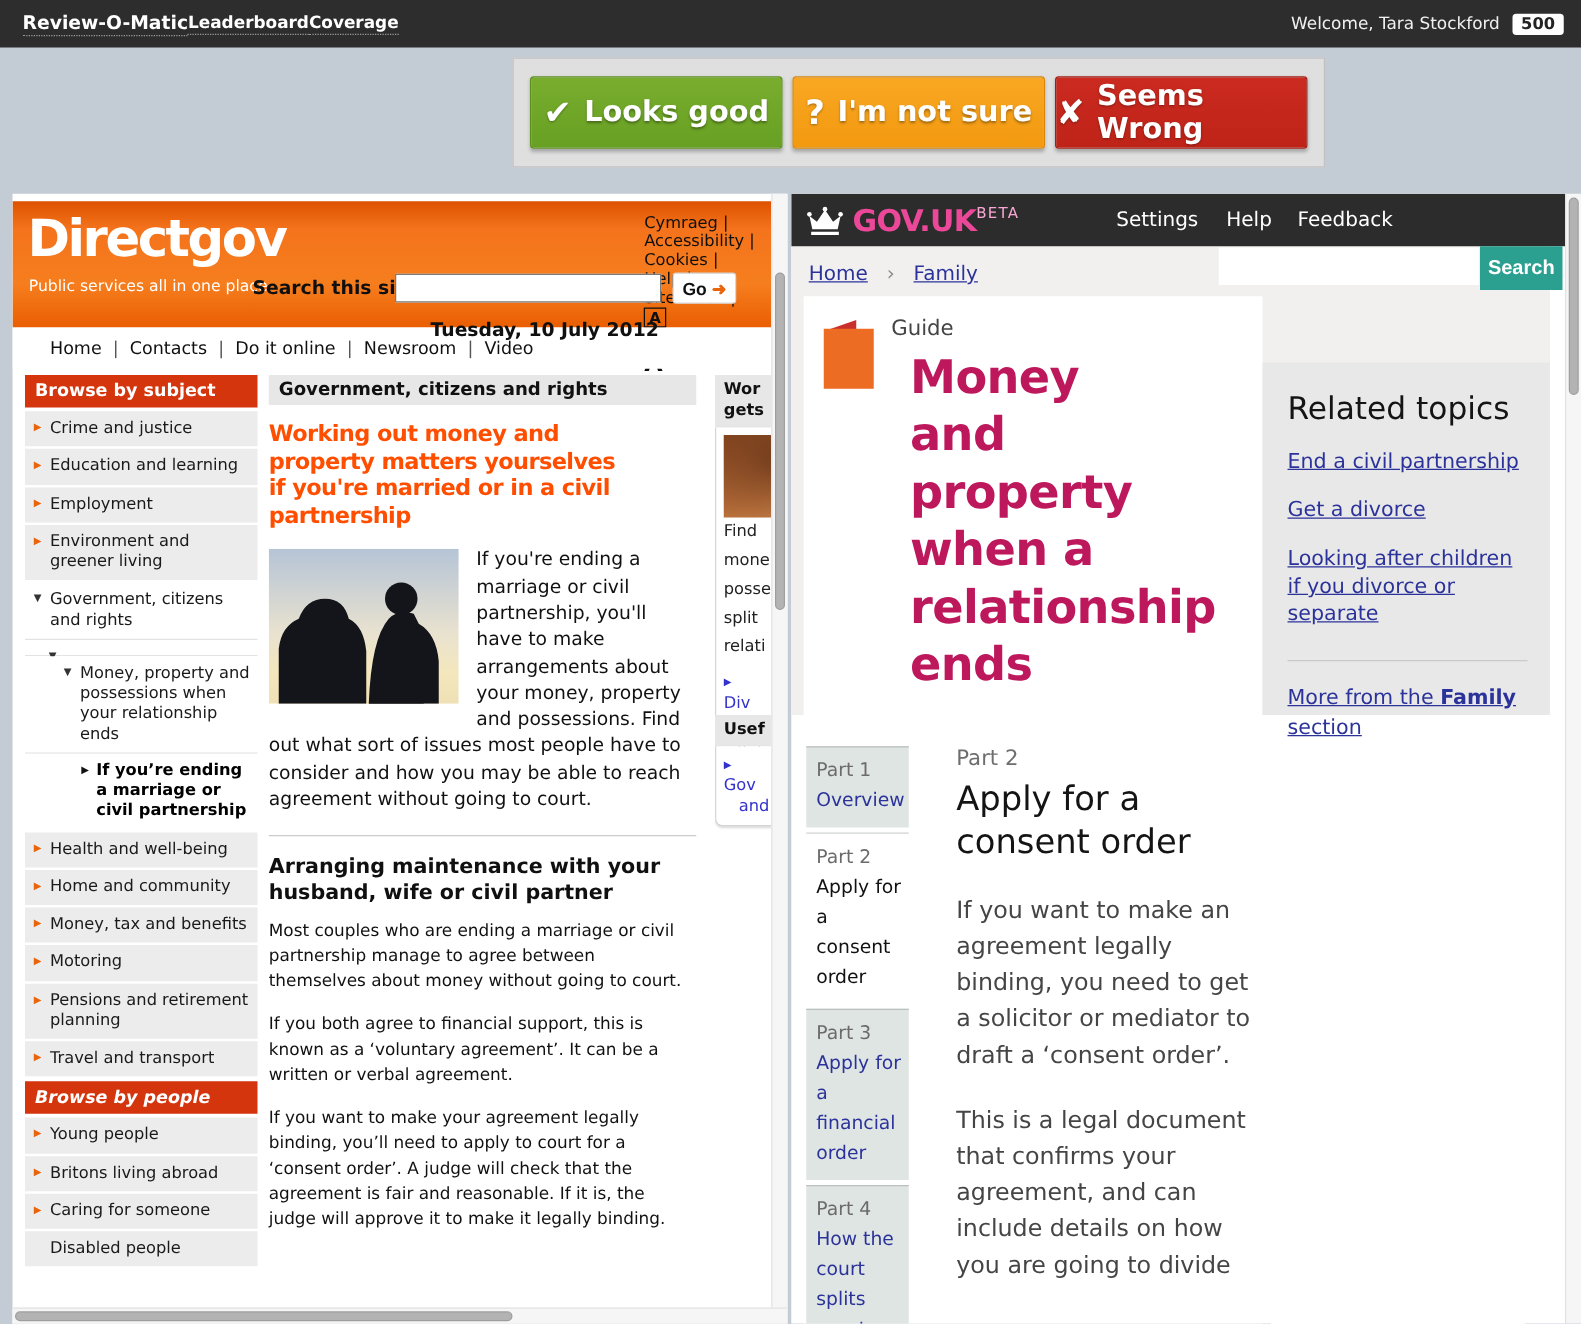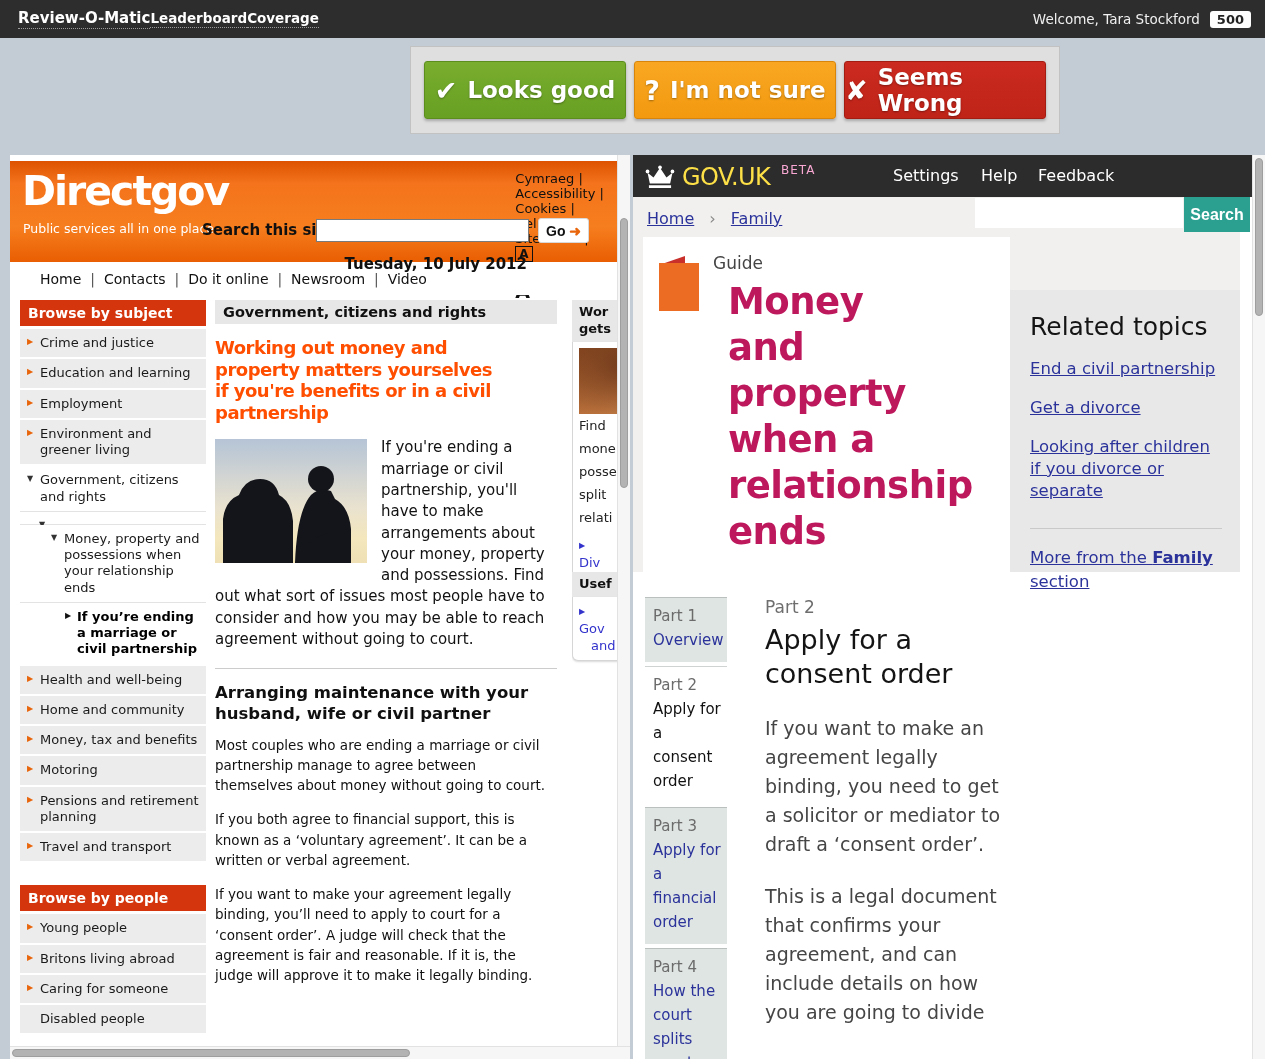--- a/index.html
+++ b/index.html
@@ -70,21 +70,21 @@
   .side-head { background:#d4350c; color:#fff; font-weight:bold; font-size:14px; padding:5px 8px; margin-bottom:3px; }
   .s-item { position:relative; background:#ececec; margin-bottom:2px; padding:6px 4px 6px 20px;
             font-size:13px; color:#1a1a1a; line-height:1.25; cursor:pointer; }
   .s-item .arr { position:absolute; left:7px; top:8px; font-size:8px; color:#e8650c; }
   .s-item.open { background:#fff; border-bottom:1px solid #e3e3e3; margin-bottom:0; }
   .s-item.open .arr { color:#333; }
   .s-item.lv2 { padding-left:32px; } .s-item.lv2 .arr { left:19px; }
   .s-item.lv3 { padding-left:44px; } .s-item.lv3 .arr { left:31px; }
   .s-item.cur { padding-left:57px; font-weight:bold; color:#000; background:#fff; margin-bottom:2px; }
   .s-item.cur .arr { left:45px; color:#111; }
-  .gap-top { margin-top:24px; }
+  .gap-top { margin-top:4px;font-style:italic; }
 
   
   .dg-main { position:absolute; left:205px; top:145px; width:342px; }
   .sec-bar { background:#e7e7e7; font-size:14.5px; font-weight:bold; color:#111; padding:4px 8px; }
   .dg-h1 { color:#ff4e00; font-size:18px; font-weight:bold; line-height:1.2; margin:13px 0 12px; letter-spacing:-0.5px; }
   .dg-photo { float:left; width:152px; height:124px; margin:4px 14px 6px 0; }
   .dg-intro { font-size:15px; line-height:1.42; color:#111; padding-top:2px; }
   .dg-hr { border:0; border-top:1px solid #ccc; margin:18px 0 14px; clear:both; }
   .dg-h2 { font-size:16.5px; font-weight:bold; color:#101010; margin-bottom:10px; line-height:1.25; }
   .dg-p { font-size:13.5px; line-height:1.5; color:#111; margin-bottom:14px; }
@@ -105,21 +105,21 @@
   .w-link span { display:block; white-space:nowrap; }
   .w-link .ind { padding-left:12px; }
   .ext-ic { display:inline-block; margin:4px 0 0 12px; width:11px; height:9px;
             border:1px solid #3333cc; position:relative; }
   .ext-ic::before { content:""; position:absolute; left:3px; top:-4px; width:11px; height:9px;
                     border:1px solid #3333cc; background:#fff; }
 
   
   .gu-header { position:absolute; left:0; top:0; width:619px; height:42px; background:#2c2c2c; }
   .gu-logo { position:absolute; left:12px; top:8px; display:flex; align-items:center; gap:7px; cursor:pointer; }
-  .gu-logo .word { color:#fde047; font-size:24px; font-weight:normal; letter-spacing:-0.5px; }
+  .gu-logo .word { color:#ec4899; font-size:24px; font-weight:bold; letter-spacing:-0.5px; }
   .gu-beta { position:absolute; left:148px; top:8px; color:#f9a8d4; font-size:12px; font-weight:normal; letter-spacing:1px; }
   .gu-hlink { position:absolute; top:11px; color:#fff; font-size:16px; cursor:pointer; }
   .gu-band { position:absolute; left:0; top:42px; width:607px; height:375px; background:#f1f0ee; }
   .gu-search { position:absolute; left:342px; top:43px; width:208px; height:30px; border:0; background:#fff; font-size:15px; padding:0 6px; }
   .gu-searchbtn { position:absolute; left:551px; top:42px; width:66px; height:35px; background:#2ba091; border:0;
                   color:#fff; font-size:16px; font-weight:bold; cursor:pointer; }
   .gu-crumb { position:absolute; left:14px; top:54px; font-size:16px; }
   .gu-crumb .blink { color:#2b339b; text-decoration:underline; cursor:pointer; }
   .gu-crumb .sep { color:#8a8a8a; margin:0 10px; }
   .gu-card { position:absolute; left:10px; top:82px; width:367px; height:822px; background:#fff; }
@@ -229,21 +229,21 @@
       <div class="s-item"><span class="arr">▶</span><span>Caring for someone</span></div>
       <div class="s-item"><span>Disabled people</span></div>
 
     </div>
 
     <div class="dg-main">
       <div class="sec-bar">Government, citizens and rights</div>
       <div class="dg-h1">
         <div>Working out money and</div>
         <div>property matters yourselves</div>
-        <div>if you're benefits or in a civil</div>
+        <div>if you're married or in a civil</div>
         <div>partnership</div>
       </div>
       <svg class="dg-photo" viewBox="0 0 152 124" preserveAspectRatio="none">
         <defs>
           <linearGradient id="sky" x1="0" y1="0" x2="0" y2="1">
             <stop offset="0" stop-color="#b5c4d6"></stop>
               <stop offset="0.55" stop-color="#e9e2cf"></stop>
             <stop offset="0.8" stop-color="#f4e7bd"></stop>
               <stop offset="1" stop-color="#efe0b5"></stop>
           </linearGradient>

